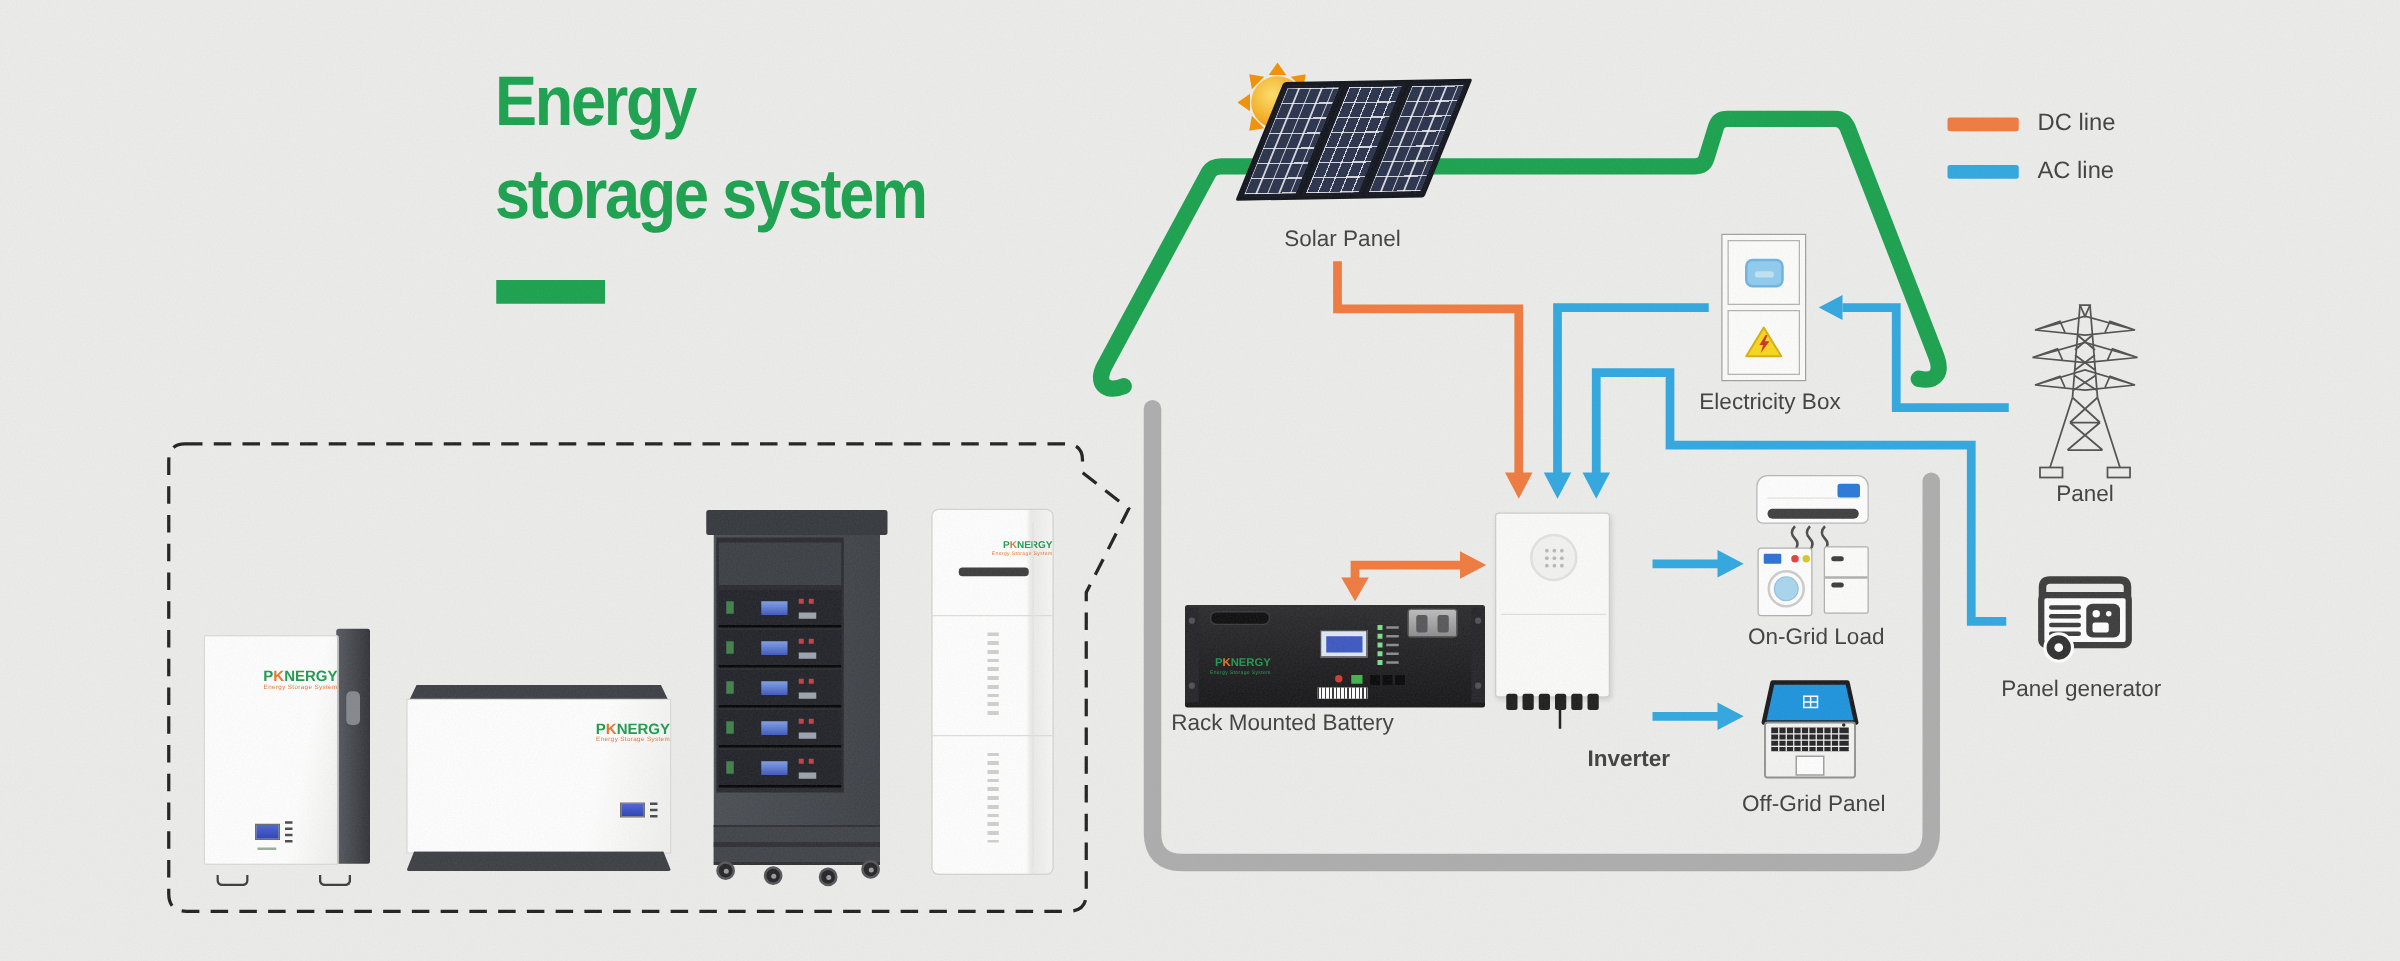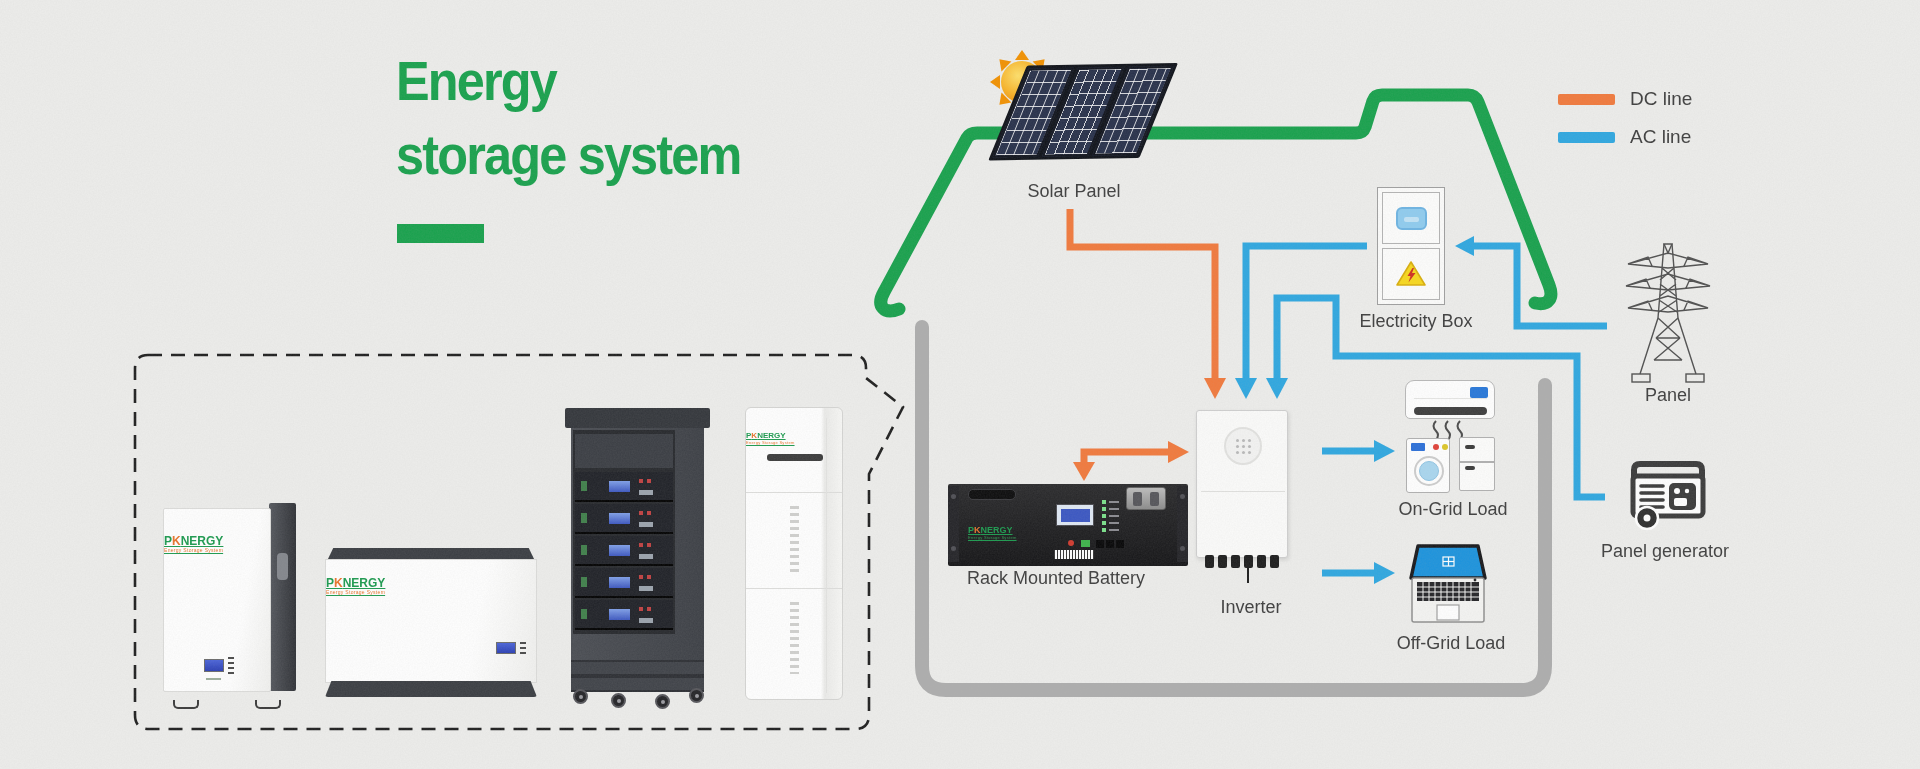--- a/index.html
+++ b/index.html
@@ -94,21 +94,21 @@
 
   .fridge { left:1459px; top:437px; width:36px; height:54px; background:#FDFDFC; border:1.5px solid #b0b0b0; border-radius:2px; z-index:4; }
   .f-div { position:absolute; left:0; top:23px; width:100%; height:1.5px; background:#b0b0b0; }
   .f-h1, .f-h2 { position:absolute; left:5px; width:10px; height:3.5px; background:#3A3A3A; border-radius:2px; }
   .f-h1 { top:7px; } .f-h2 { top:28px; }
 
   
 
   
   .p-white { background:linear-gradient(100deg,#ffffff 70%,#f0f0ee); border:1px solid #dcdcda; }
-  .pk-logo { white-space:nowrap; font-weight:bold; color:#1B9A4E; line-height:1.1; text-align:left;text-decoration:underline; }
+  .pk-logo { white-space:nowrap; font-weight:bold; color:#1B9A4E; line-height:1.1; text-align:right; }
   .pk-logo .k { color:#E8742B; }
   .pk-tag { font-size:5px; color:#E8742B; font-weight:normal; letter-spacing:.3px; }
 
   .wall1 { left:163px; top:503px; width:134px; height:198px; z-index:4; }
   .wall1-front { position:absolute; left:0; top:5px; width:108px; height:184px; border-radius:2px; }
   .wall1-side  { position:absolute; left:106px; top:0; width:27px; height:188px; border-radius:2px;
                  background:linear-gradient(90deg,#55585E,#2F3136); }
   .wall1-notch { position:absolute; left:8px; top:50px; width:11px; height:27px; background:#83868C; border-radius:4px; }
   .lcd-blue { background:linear-gradient(#4a63d8,#2b3fb4); border:1px solid #6a6a6a; }
   .dot-col i { display:block; width:6px; height:2px; background:#4a4a4a; margin-bottom:3px; }
@@ -290,21 +290,21 @@
     <div class="inv-ports">
       <span class="inv-port"></span>
         <span class="inv-port"></span>
         <span class="inv-port"></span>
       <span class="inv-port"></span>
         <span class="inv-port"></span>
         <span class="inv-port"></span>
     </div>
     <div class="inv-cable"></div>
   </div>
-  <div class="abs nlabel icon-layer" style="left:1251px; top:597px;">Inverter</div>
+  <div class="abs nlabel icon-layer" style="left:1303px; top:597px;font-weight:bold;">Inverter</div>
 
   <div class="abs rbat">
     <div class="rbat-ear" style="left:0;">
       <span class="rbat-hole" style="top:8px;"></span>
         <span class="rbat-hole" style="top:60px;"></span>
     </div>
     <div class="rbat-ear" style="right:0;">
       <span class="rbat-hole" style="top:8px;"></span>
         <span class="rbat-hole" style="top:60px;"></span>
     </div>
@@ -339,21 +339,21 @@
     </div>
     <div class="rbat-red"></div>
     <div class="rbat-grn"></div>
     <div class="rbat-ports">
         <i></i>
         <i></i>
         <i></i>
       </div>
     <div class="rbat-bar"></div>
   </div>
-  <div class="abs nlabel icon-layer" style="left:1056px; top:568px;">Rack Mounted Battery</div>
+  <div class="abs nlabel icon-layer" style="left:1026px; top:568px;">Rack Mounted Battery</div>
 
   <div class="abs ac-unit">
     <div class="ac-line"></div>
       <div class="ac-bar"></div>
     <div class="ac-btn"></div>
   </div>
   <svg class="abs icon-layer" style="left:1430px; top:420px;" width="38" height="22" viewBox="0 0 38 22" fill="none" stroke="#4A4A4A" stroke-width="2">
     <path d="M6 1 q-5 5 0 10 q4 4 0 9"></path>
       <path d="M18 1 q-5 5 0 10 q4 4 0 9"></path>
       <path d="M30 1 q-5 5 0 10 q4 4 0 9"></path>
@@ -390,21 +390,21 @@
       <line x1="55" y1="38" x2="55" y2="57"></line>
         <line x1="61" y1="38" x2="61" y2="57"></line>
         <line x1="67" y1="38" x2="67" y2="57"></line>
       <line x1="13" y1="43" x2="75" y2="43"></line>
         <line x1="13" y1="48" x2="75" y2="48"></line>
         <line x1="13" y1="53" x2="75" y2="53"></line>
     </g>
     <circle cx="71" cy="36" r="1.4" fill="#232326"></circle>
     <rect x="33" y="61" width="22" height="15" fill="#FFFFFF" stroke="#9F9F9F" stroke-width="1.2"></rect>
   </svg>
-  <div class="abs nlabel icon-layer" style="left:1451px; top:633px;">Off-Grid Load</div>
+  <div class="abs nlabel icon-layer" style="left:1451px; top:633px;">Off-Grid Panel</div>
 
   <div class="abs wall1">
     <div class="wall1-side">
       <div class="wall1-notch"></div>
     </div>
     <div class="wall1-front p-white">
       <div class="pk-logo" style="font-size:12px; margin-top:26px;">
         <span>P</span><span class="k">K</span><span>NERGY</span>
         <div class="pk-tag">Energy Storage System</div>
       </div>

